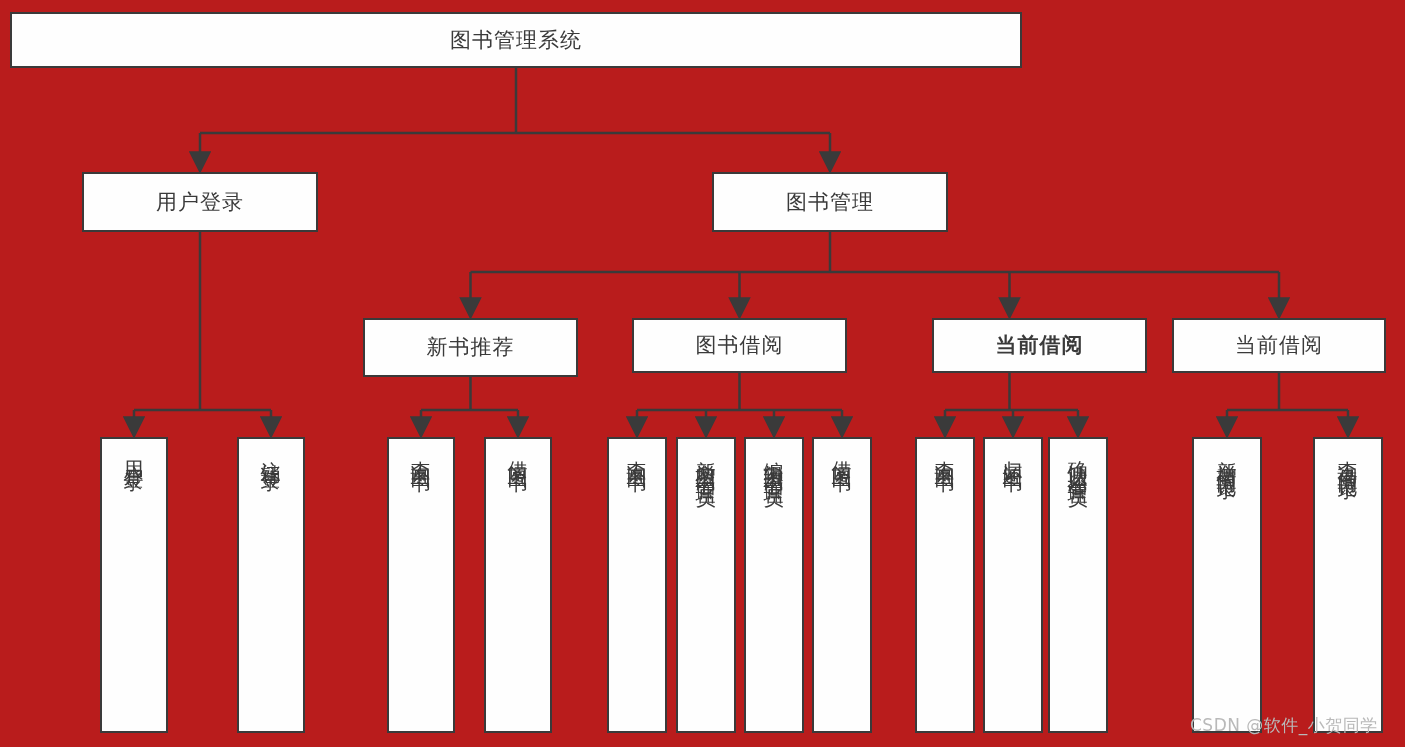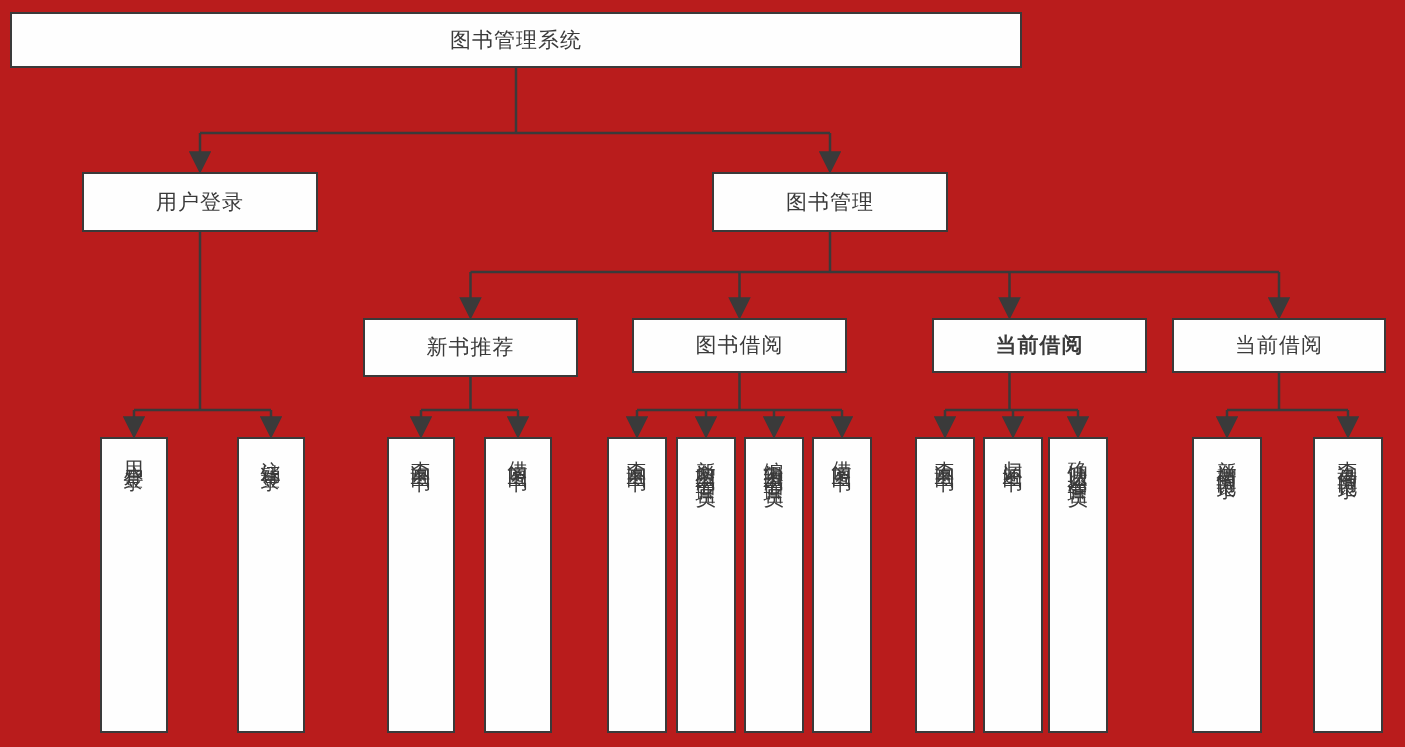--- a/index.html
+++ b/index.html
@@ -167,13 +167,14 @@
       <div class="node leaf" style="left: 1048px; top: 437px; width: 60px; height: 296px;">
         <span class="lbl">确认归还（管理员）</span>
       </div>
       <div class="node leaf" style="left: 1192px; top: 437px; width: 70px; height: 296px;">
         <span class="lbl">新增借阅记录</span>
       </div>
       <div class="node leaf" style="left: 1313px; top: 437px; width: 70px; height: 296px;">
         <span class="lbl">查询借阅记录</span>
       </div>
     </div>
+  <div class="watermark" style="left: 1190px; top: 714px;">CSDN @软件_小贺同学</div>
 </div>
 
 </body></html>

